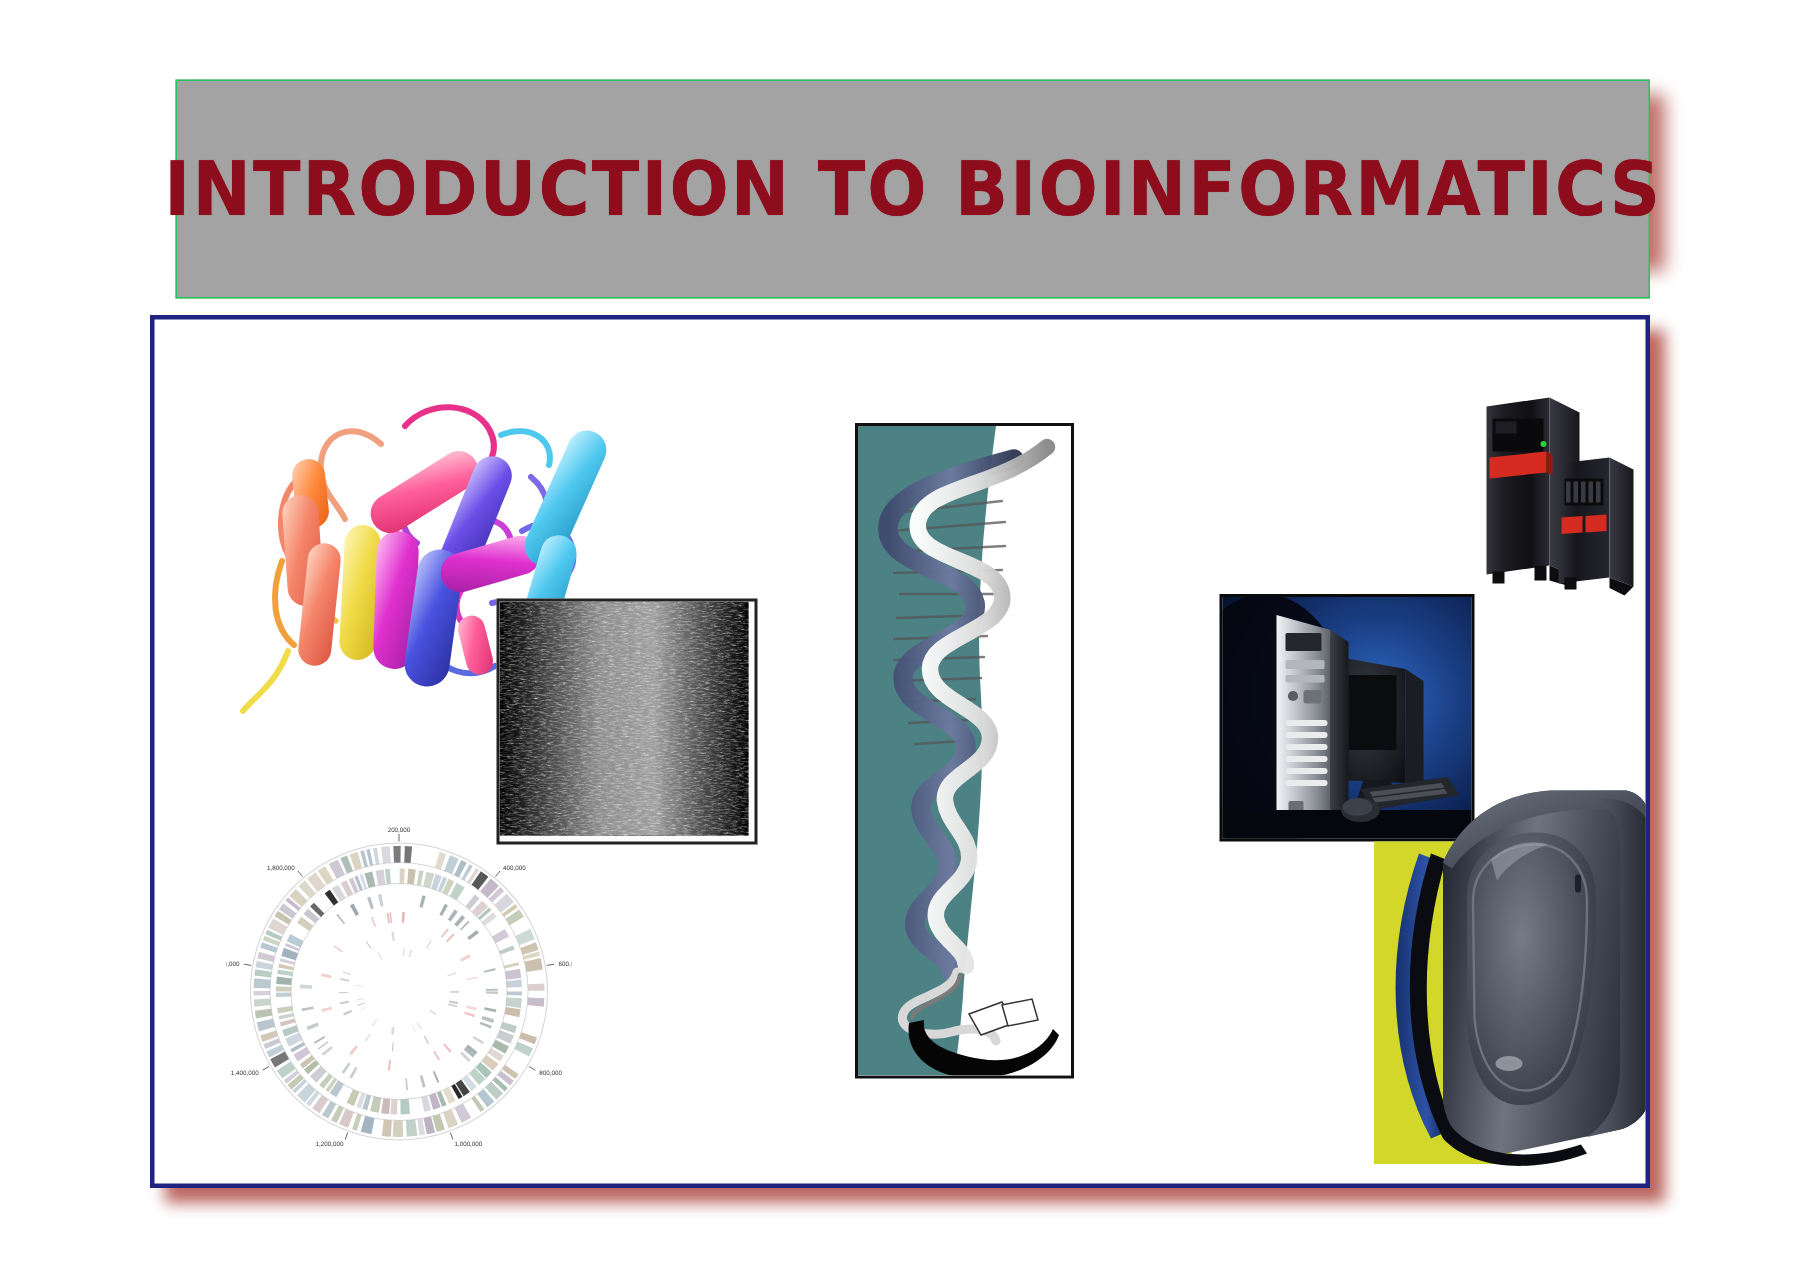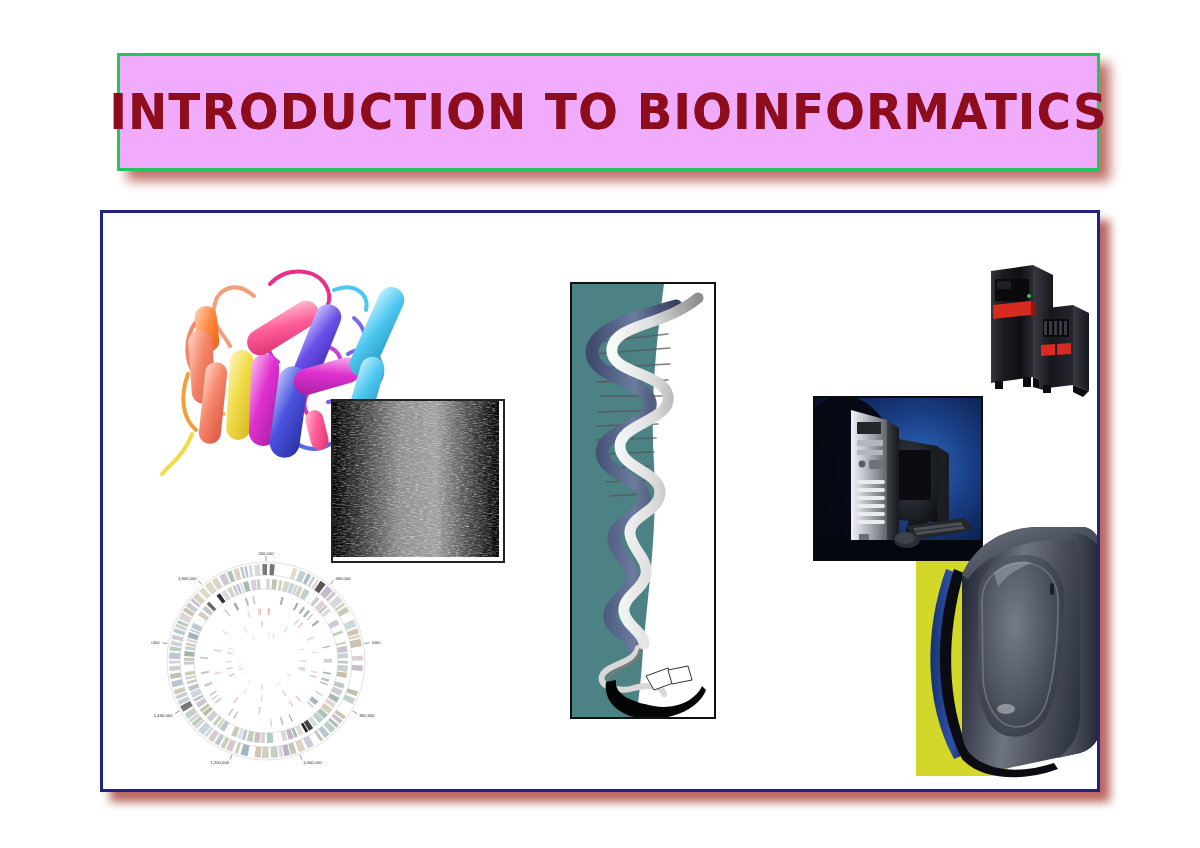--- a/index.html
+++ b/index.html
@@ -12,22 +12,22 @@
     position:relative;
   }
   .slide{position:absolute;inset:0;background:#fff;}
 
   
   .title-shadow{
     position:absolute;left:127px;top:63px;width:983px;height:118px;
     background:#a83a32;opacity:.72;filter:blur(6px);border-radius:2px;
   }
   .title-box{
-    position:absolute;left:117px;top:53px;width:983px;height:118px;
-    background:#f0abfc;border:3px solid #22c55e;box-sizing:border-box;
+    position:absolute;left:117px;top:53px;width:983px;height:146px;
+    background:#a3a3a3;border:1px solid #22c55e;box-sizing:border-box;
     display:flex;align-items:center;justify-content:center;
   }
   .title-text{
     color:#8e0d1c;
     font-family:"DejaVu Sans", sans-serif;
     font-weight:bold;
     font-size:50px;
     letter-spacing:1.5px;
     transform:scaleX(.93);
     white-space:nowrap;

